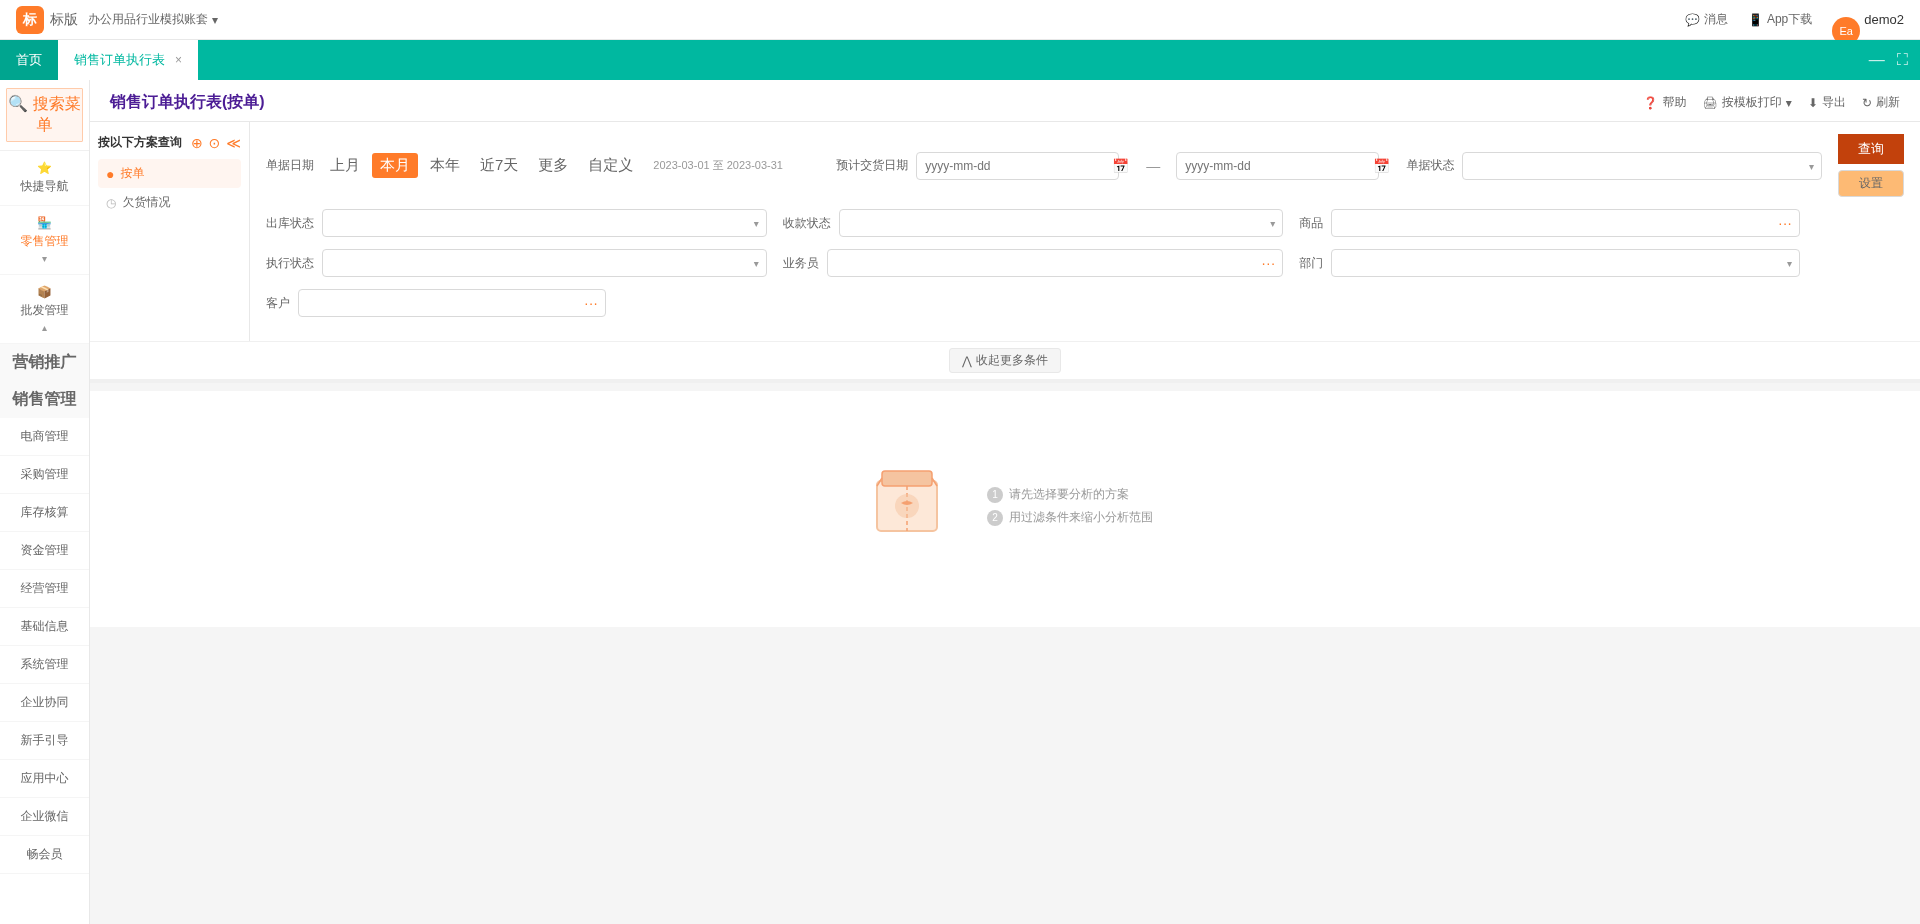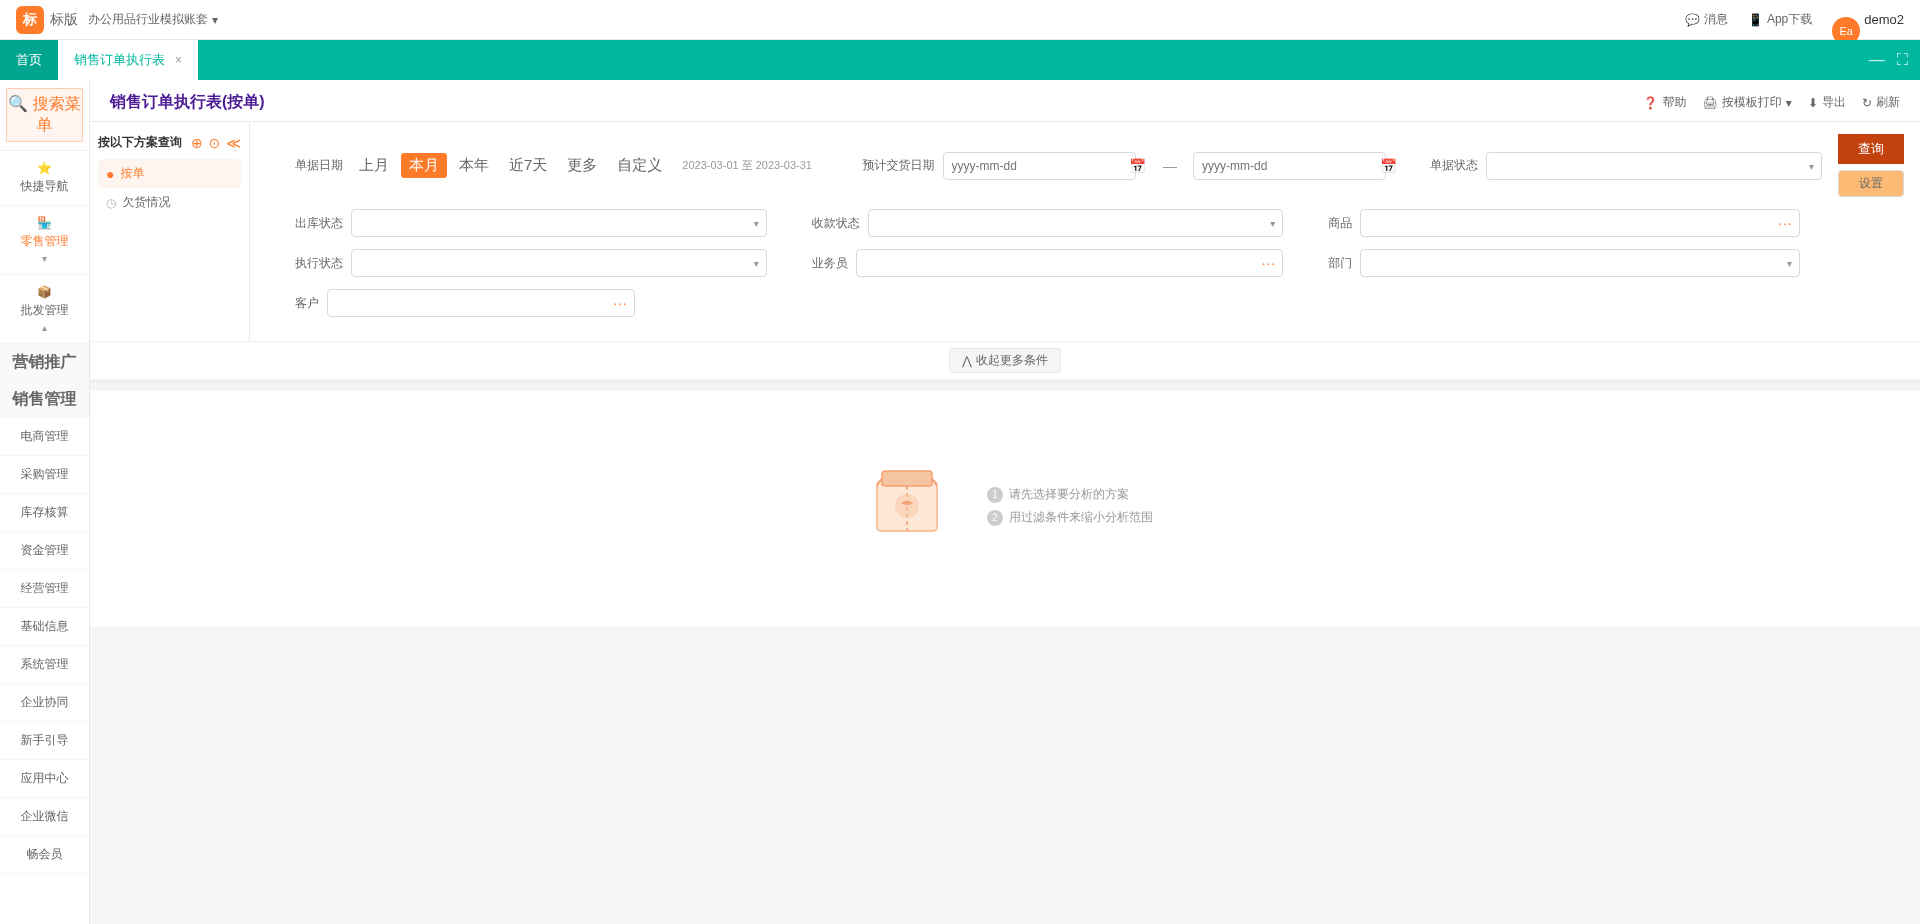--- a/index.html
+++ b/index.html
@@ -197,21 +197,20 @@
       gap: 16px;
       margin-bottom: 12px;
       flex-wrap: nowrap;
     }
     .filter-field {
       display: flex;
       align-items: center;
       gap: 8px;
       flex: 1;
       min-width: 0;
-      margin-left: 29px;
     }
     .filter-label {
       color: #666;
       font-size: 12px;
       white-space: nowrap;
       min-width: fit-content;
     }
     .select-wrapper {
       flex: 1;
       position: relative;

